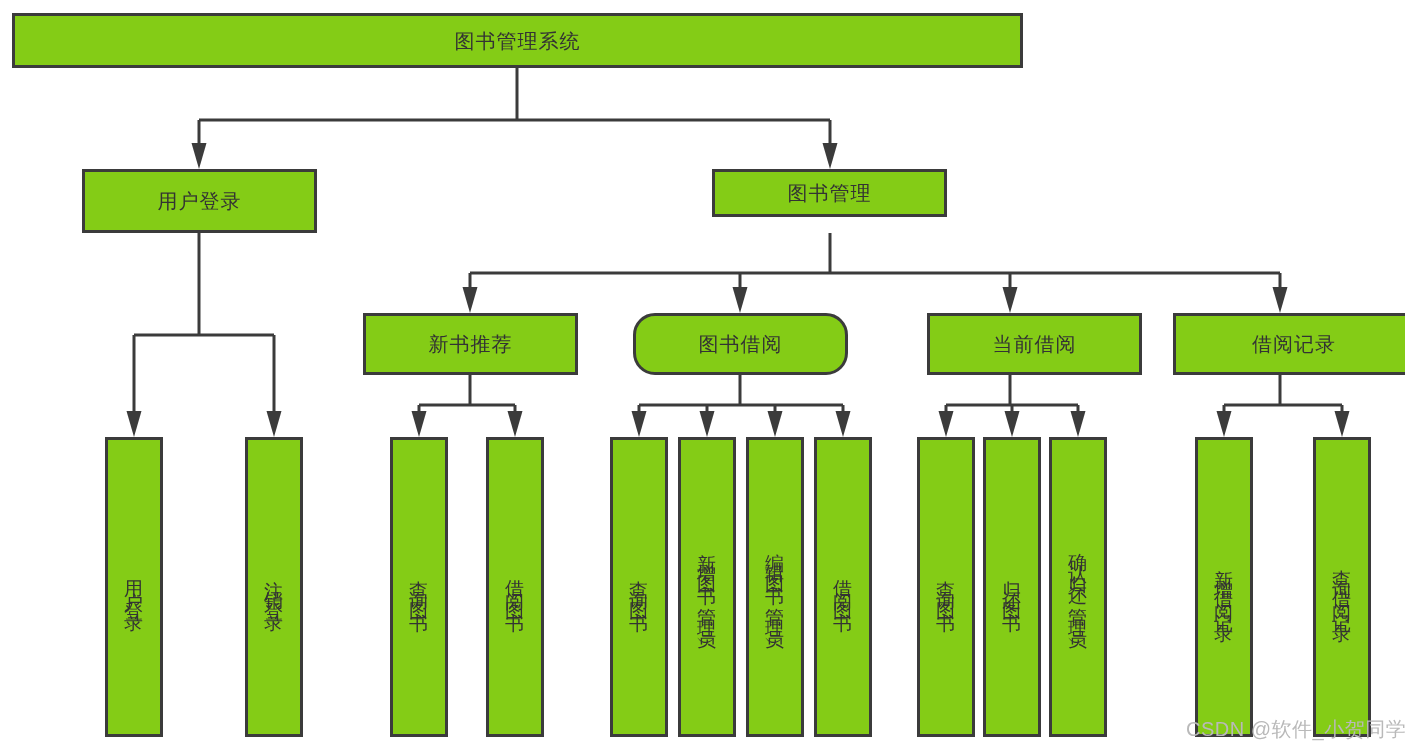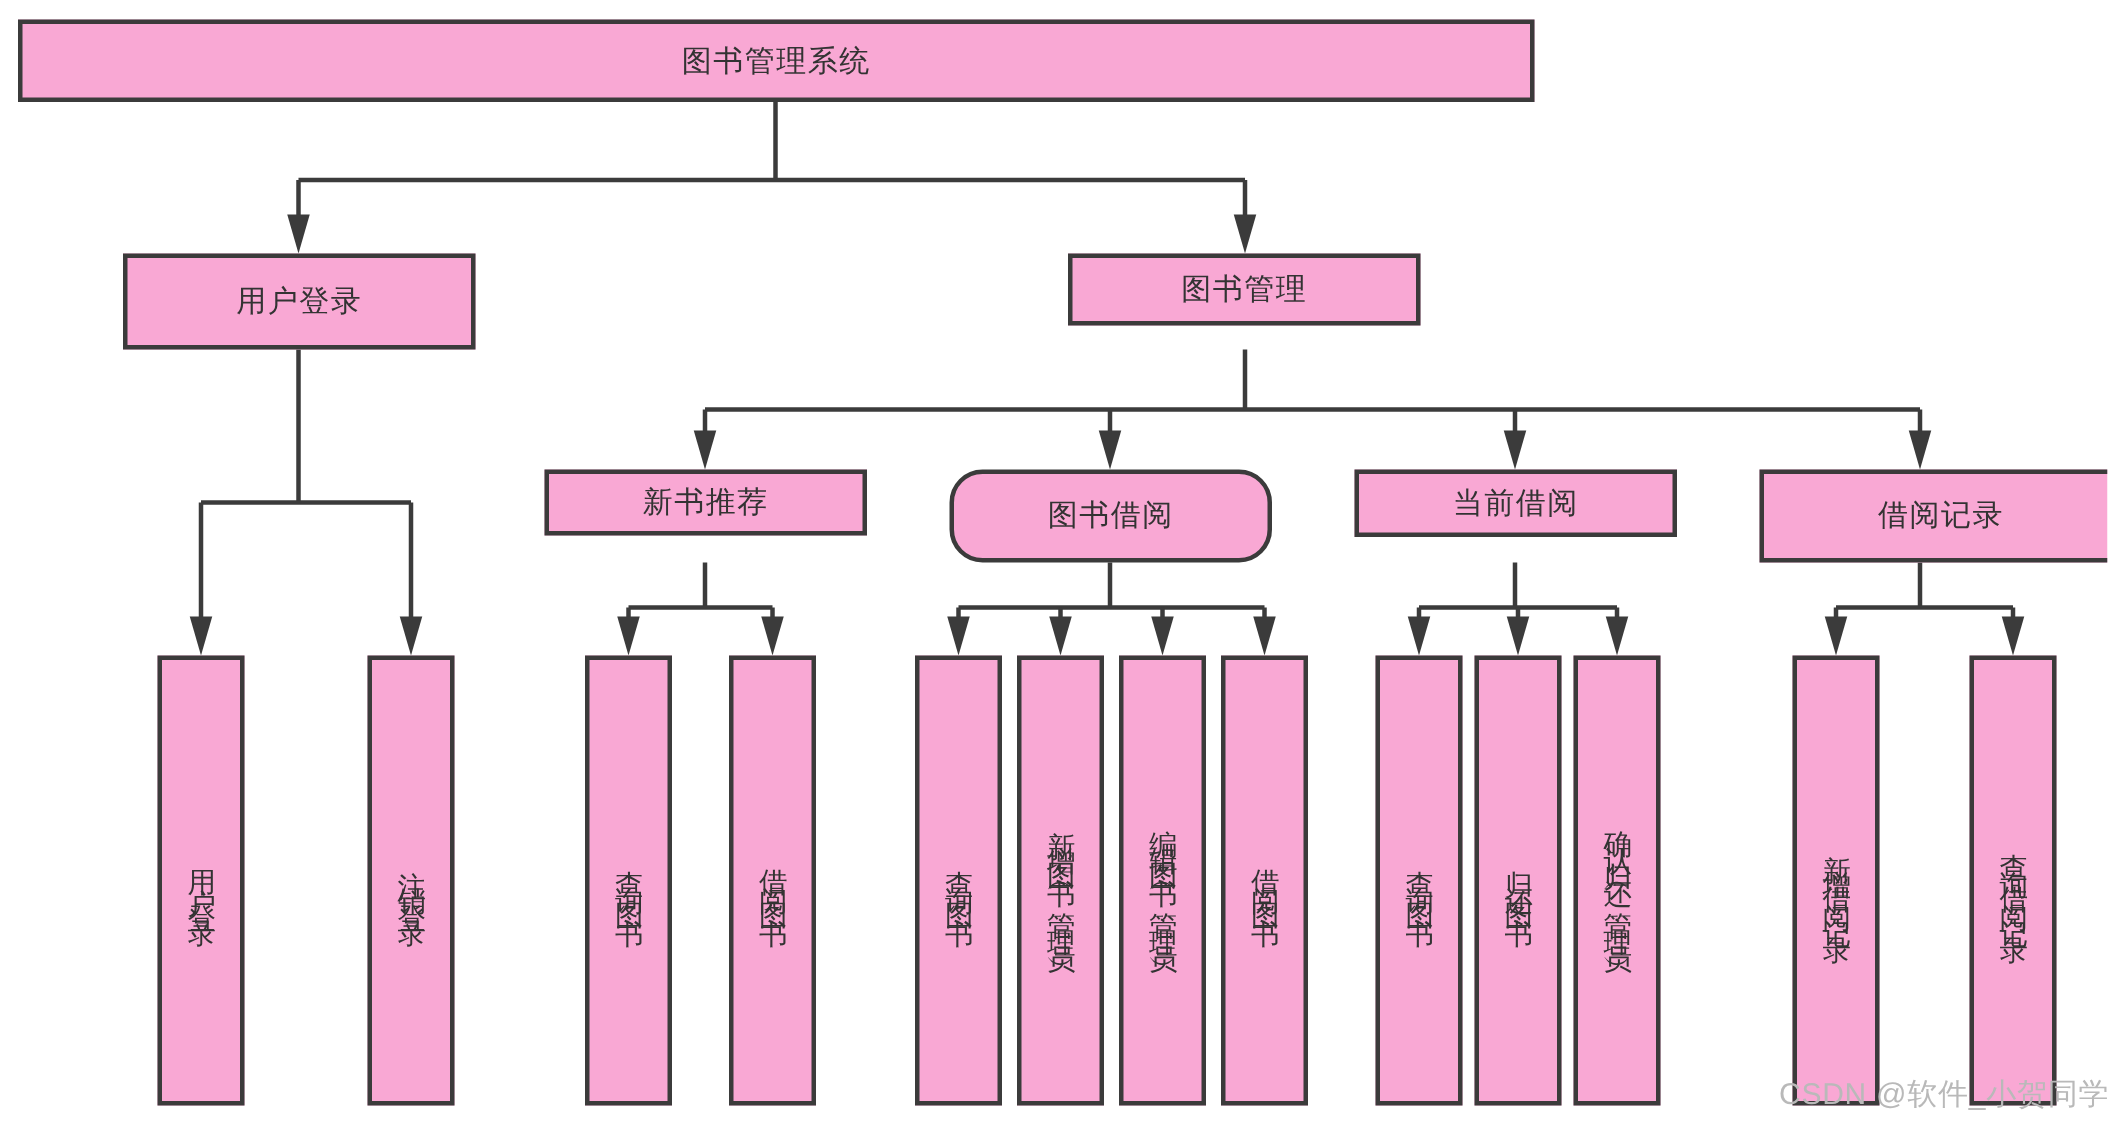--- a/index.html
+++ b/index.html
@@ -14,21 +14,21 @@
     width:1405px;height:747px;
     background:var(--bg);
     font-family:"Liberation Sans", sans-serif;
     overflow:hidden;
   }
   .connectors{position:absolute;left:0;top:0;z-index:1;}
   .box{
     position:absolute;
     box-sizing:border-box;
     border:3px solid var(--line);
-    background:#f9a8d4;
+    background:#84cc16;
     display:flex;align-items:center;justify-content:center;
     z-index:2;
   }
   .hlbl{
     font-size:20px;color:var(--text);
     letter-spacing:1px;white-space:nowrap;line-height:1;
   }
   .vlbl{
     writing-mode:vertical-rl;
     text-orientation:mixed;
@@ -121,27 +121,27 @@
     <span class="hlbl">图书管理系统</span>
   </div>
 
   <div class="box" style="left:82px;top:169px;width:235px;height:64px;">
     <span class="hlbl">用户登录</span>
   </div>
   <div class="box" style="left:712px;top:169px;width:235px;height:48px;">
     <span class="hlbl">图书管理</span>
   </div>
 
-  <div class="box" style="left:363px;top:313px;width:215px;height:44px;">
+  <div class="box" style="left:363px;top:313px;width:215px;height:62px;">
     <span class="hlbl">新书推荐</span>
   </div>
   <div class="box" style="left:633px;top:313px;width:215px;height:62px;border-radius:22px;">
     <span class="hlbl">图书借阅</span>
   </div>
-  <div class="box" style="left:903px;top:313px;width:215px;height:45px;">
+  <div class="box" style="left:927px;top:313px;width:215px;height:62px;">
     <span class="hlbl">当前借阅</span>
   </div>
   <div class="box" style="left:1173px;top:313px;width:242px;height:62px;">
     <span class="hlbl">借阅记录</span>
   </div>
 
   <div class="box" style="left:105px;top:437px;width:58px;height:300px;">
     <span class="vlbl">用户登录</span>
   </div>
   <div class="box" style="left:245px;top:437px;width:58px;height:300px;">

